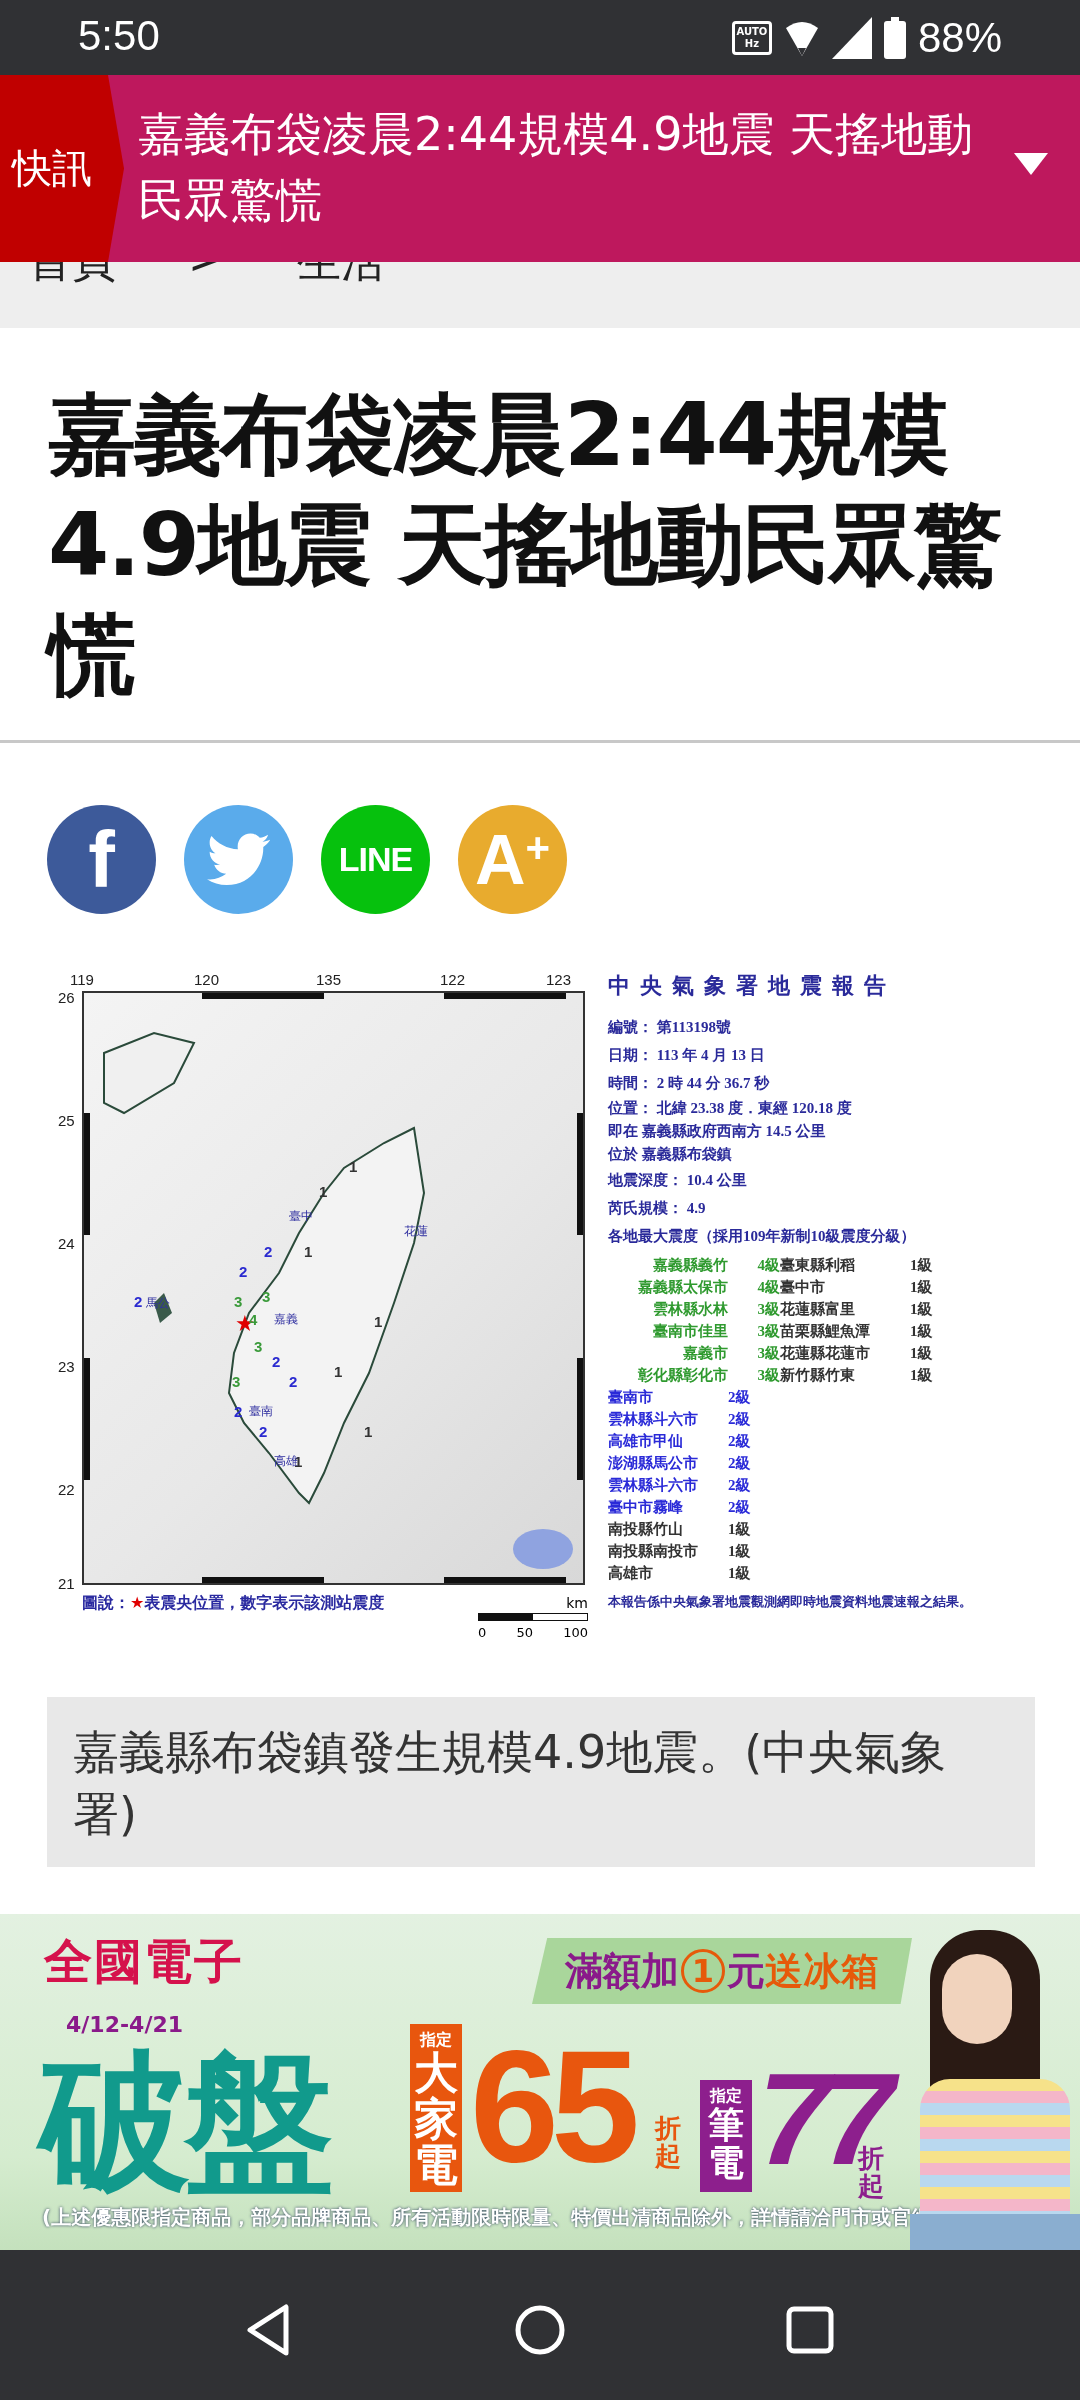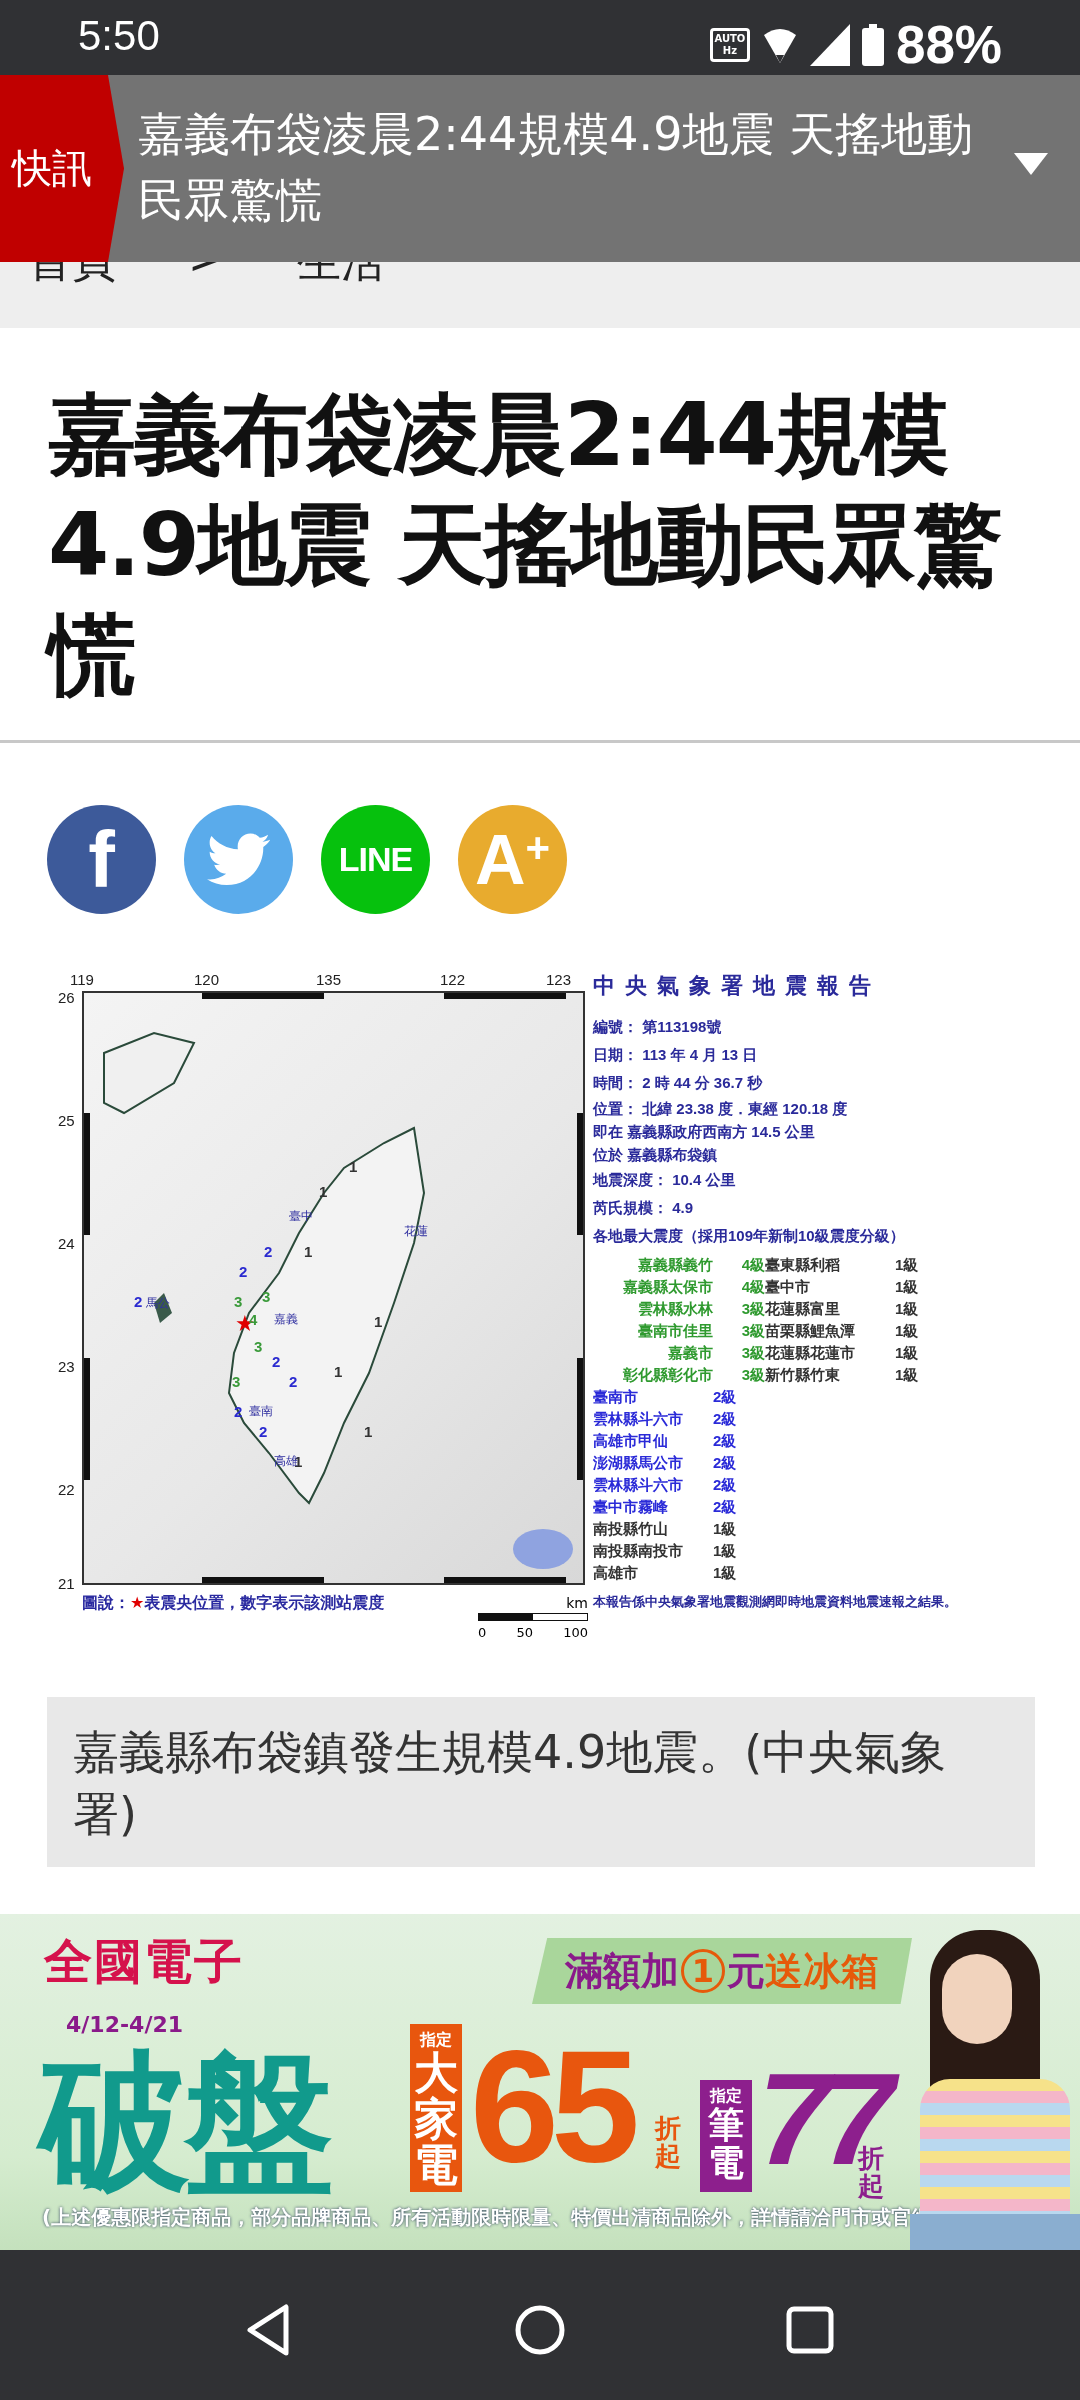--- a/index.html
+++ b/index.html
@@ -3,25 +3,25 @@
 <meta charset="utf-8">
 <style>
   * { box-sizing: border-box; margin: 0; padding: 0; }
   html, body { width: 1080px; height: 2400px; overflow: hidden; background: #ffffff; font-family: "DejaVu Sans", "Liberation Sans", sans-serif; }
   .screen { position: relative; width: 1080px; height: 2400px; background: #fff; }
 
   
   .statusbar { position: absolute; top: 0; left: 0; width: 1080px; height: 75px; background: #303134; color: #fff; }
   .statusbar .time { position: absolute; left: 78px; top: 12px; font-size: 42px; font-family: "Liberation Sans", sans-serif; }
   .statusbar .right { position: absolute; right: 78px; top: 14px; display: flex; align-items: center; gap: 12px; }
-  .statusbar .pct { font-size: 53px; font-family: "Liberation Sans", sans-serif; font-weight: bold; }
+  .statusbar .pct { font-size: 42px; font-family: "Liberation Sans", sans-serif; }
   .autohz { width: 40px; height: 34px; border: 3px solid #fff; border-radius: 4px; font-size: 10px; line-height: 12px; text-align: center; font-weight: bold; padding-top: 2px; }
 
   
-  .breaking { position: absolute; top: 75px; left: 0; width: 1080px; height: 187px; background: #737373; }
+  .breaking { position: absolute; top: 75px; left: 0; width: 1080px; height: 187px; background: #be185d; }
   .breaking .tag { position: absolute; left: 0; top: 0; width: 124px; height: 187px; background: #c00000; clip-path: polygon(0 0, 108px 0, 124px 50%, 108px 100%, 0 100%); color: #fff; font-size: 40px; display: flex; align-items: center; padding-left: 12px; }
   .breaking .headline { position: absolute; left: 138px; top: 26px; width: 850px; color: #fff; font-size: 46px; line-height: 66px; }
   .breaking .caret { position: absolute; right: 32px; top: 78px; width: 0; height: 0; border-left: 17px solid transparent; border-right: 17px solid transparent; border-top: 22px solid #fff; }
 
   
   .crumbbar { position: absolute; top: 262px; left: 0; width: 1080px; height: 66px; background: #eeeeee; overflow: hidden; }
   .crumbbar .inner { position: absolute; top: -30px; left: 28px; font-size: 44px; color: #222; display: flex; gap: 72px; }
 
   
   .title { position: absolute; top: 380px; left: 48px; width: 960px; font-size: 88px; line-height: 110px; font-weight: bold; color: #111; letter-spacing: -2px; }
@@ -49,21 +49,21 @@
   .place { position: absolute; font-size: 12px; color: #3030a0; }
   .cwa-logo { position: absolute; right: 10px; bottom: 14px; width: 60px; height: 40px; border-radius: 50%; background: #8fa3e0; }
   .legend { position: absolute; left: 34px; top: 628px; font-size: 16px; color: #2a2aa0; font-weight: bold; }
   .legend .star { color: #e00000; }
   .scale { position: absolute; right: 20px; top: 630px; width: 110px; }
   .scale .km { text-align: right; font-size: 14px; }
   .scale .bar { height: 8px; border: 1px solid #111; display: flex; margin-top: 2px; }
   .scale .bar span { flex: 1; } .scale .bar span:first-child { background: #111; }
   .scale .ticks { display: flex; justify-content: space-between; font-size: 13px; margin-top: 4px; }
 
-  .report { position: absolute; left: 545px; top: 0; width: 402px; color: #2a2a9a; font-family: Liberation Sans, sans-serif; }
+  .report { position: absolute; left: 560px; top: 0; width: 402px; color: #2a2a9a; font-family: Liberation Serif, serif; }
   .report h3 { font-size: 22px; letter-spacing: 10px; margin-top: 6px; margin-bottom: 12px; font-weight: bold; }
   .report .row { font-size: 15px; line-height: 28px; font-weight: bold; }
   .report .row.small { line-height: 23px; }
   .report .intensity { display: grid; grid-template-columns: 120px 52px 130px 50px; font-size: 15px; line-height: 22px; font-weight: bold; margin-top: 4px; }
   .ig { color: #2f9a2f; text-align: right; } .ib { color: #2a2ad8; } .ik { color: #333; }
   .report .note { font-size: 13px; line-height: 20px; margin-top: 8px; font-weight: bold; }
 
   
   .caption { position: absolute; top: 1697px; left: 47px; width: 988px; height: 170px; background: #e8e8e8; padding: 24px 26px; font-size: 46px; line-height: 62px; color: #333; }
 

